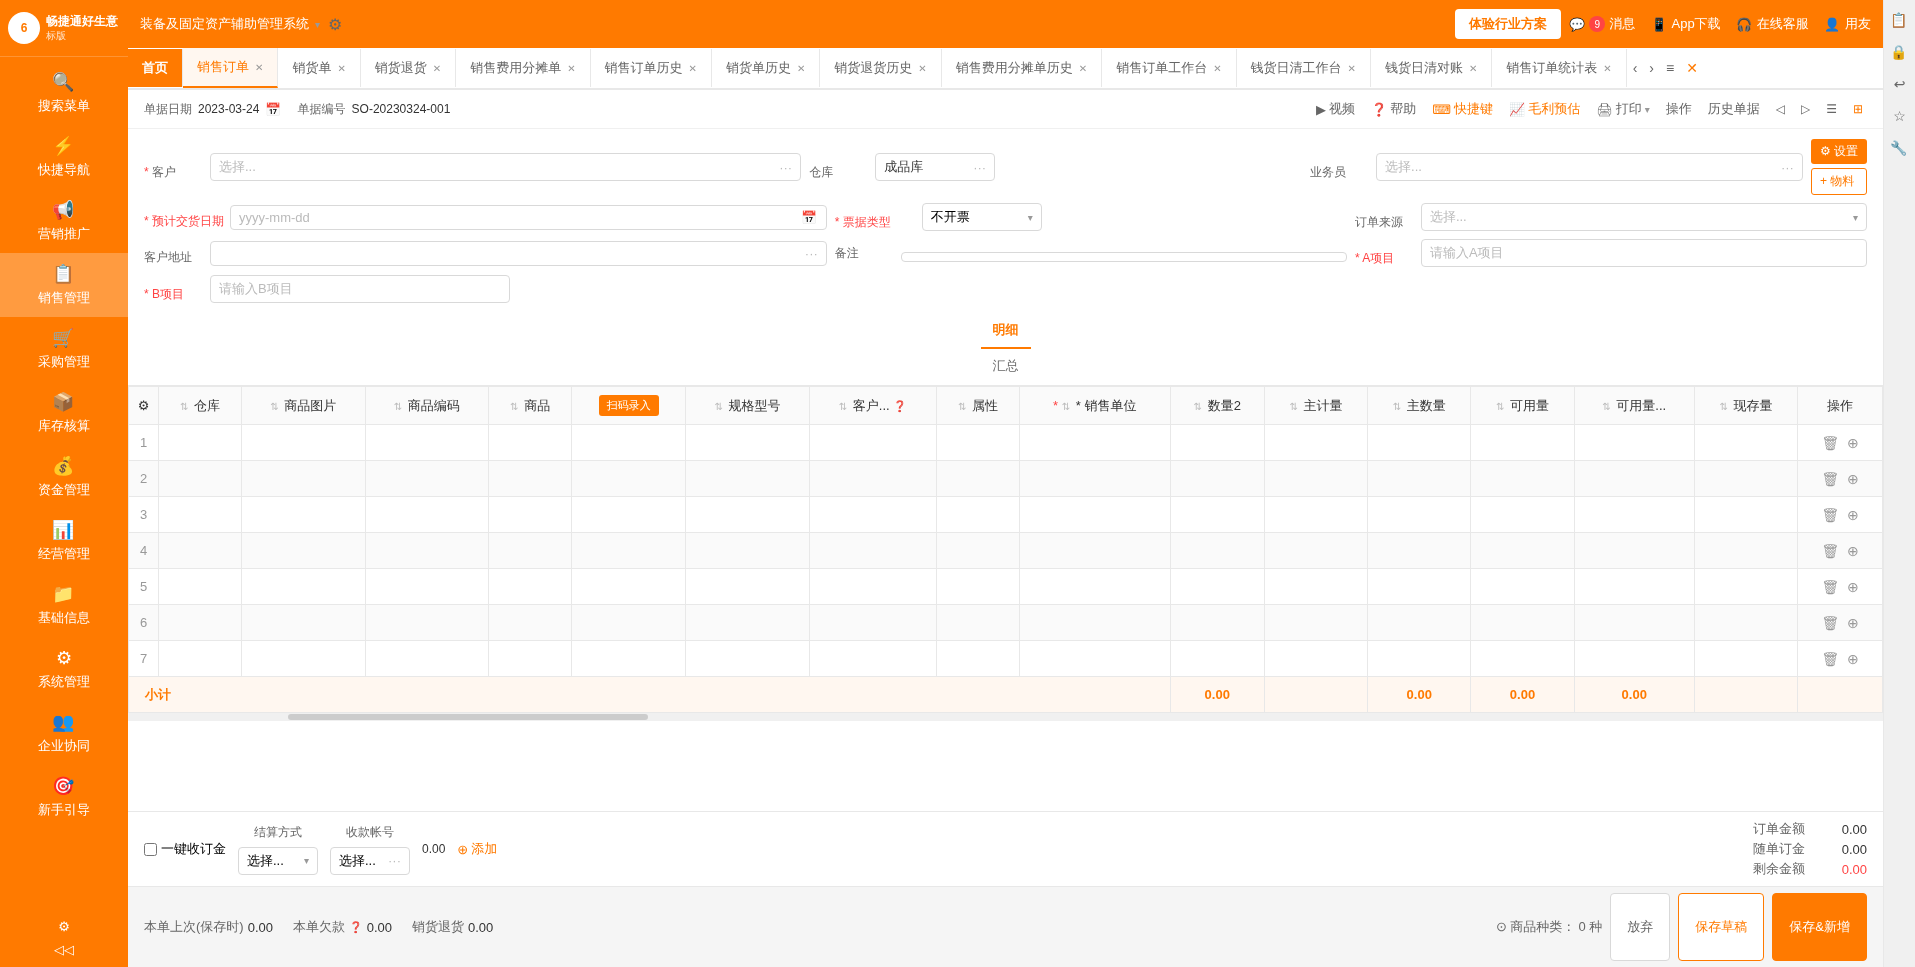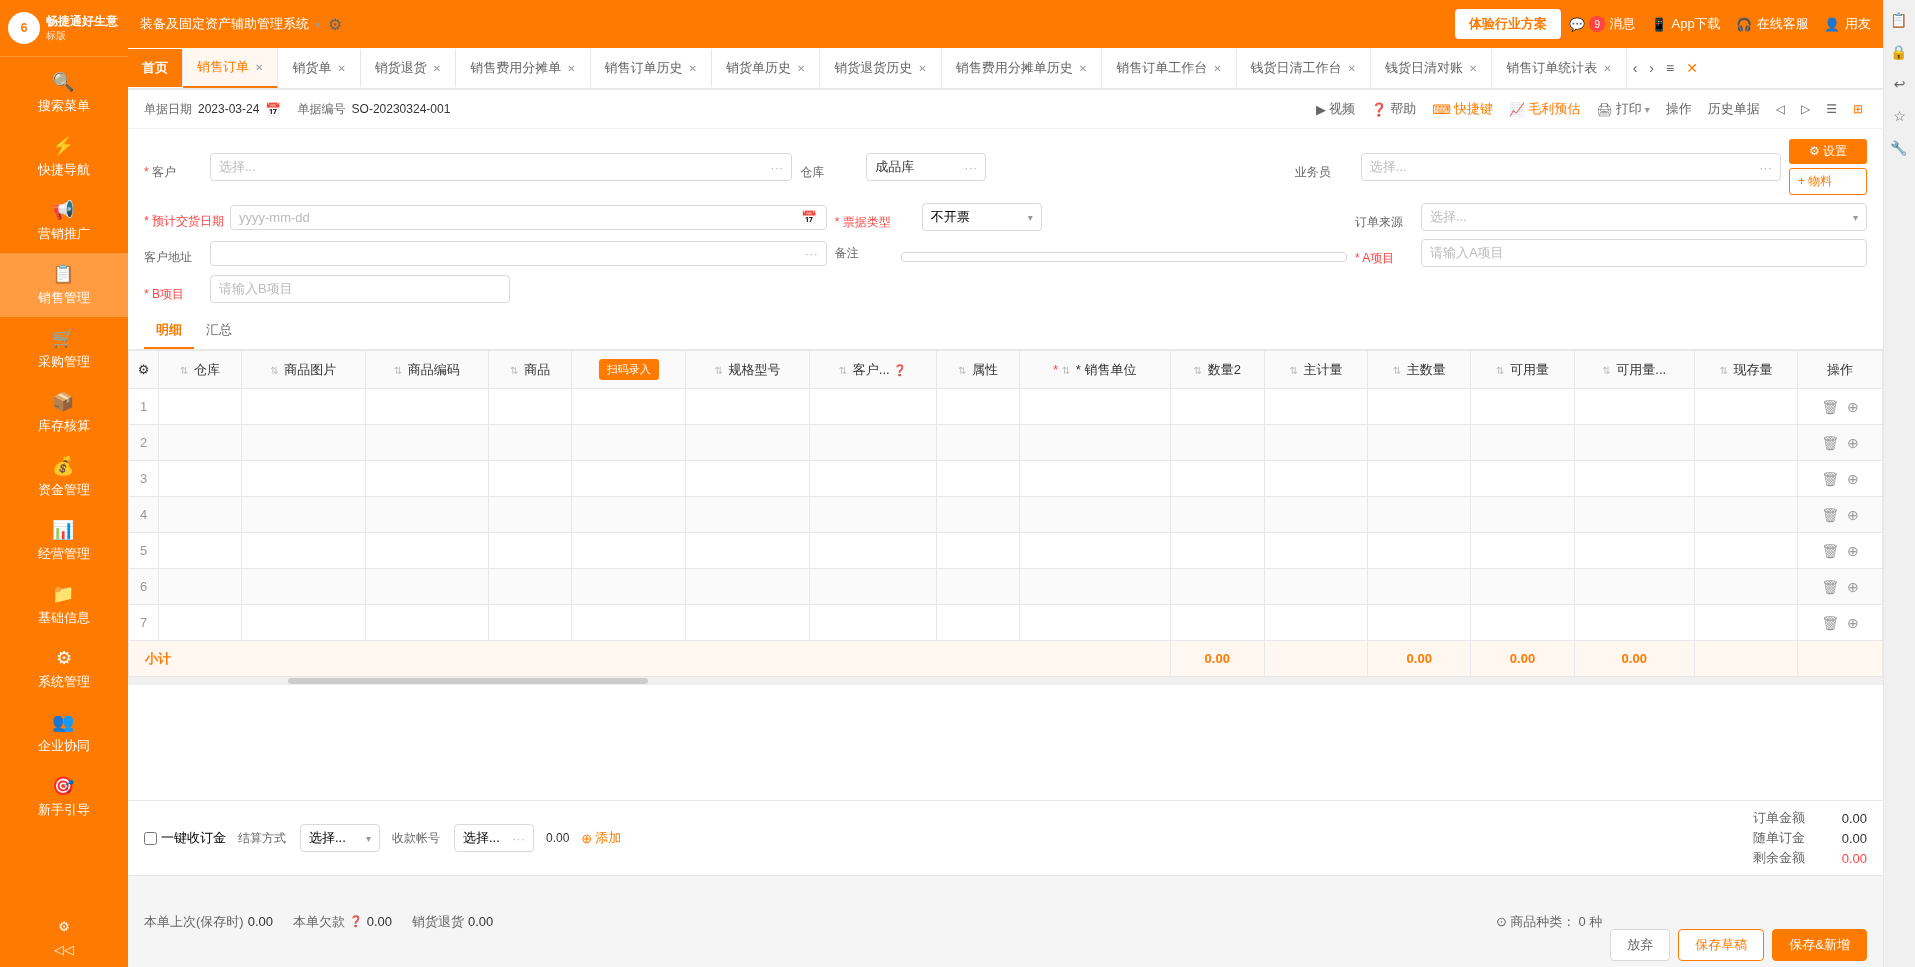--- a/index.html
+++ b/index.html
@@ -59,78 +59,78 @@
     .form-group { display: flex; align-items: flex-end; gap: 6px; flex: 1; }
     .form-group-label { color: #666; white-space: nowrap; font-size: 12px; min-width: 60px; }
     .form-group-label.required::before { content: '* '; color: #ff4444; }
     .form-input { border: 1px solid #d9d9d9; border-radius: 4px; padding: 4px 8px; font-size: 12px; color: #333; background: white; cursor: pointer; display: flex; align-items: center; min-width: 120px; }
     .form-input.placeholder { color: #bbb; }
     .form-input-wide { min-width: 200px; flex: 1; }
     .dots { color: #bbb; }
     .form-select { border: 1px solid #d9d9d9; border-radius: 4px; padding: 4px 8px; font-size: 12px; background: white; display: flex; align-items: center; justify-content: space-between; min-width: 120px; cursor: pointer; }
 
     
-    .sub-tabs { display: flex; align-items: center; border-bottom: 1px solid #e8e8e8; padding: 0 16px; background: white; }
+    .sub-tabs { display: flex; align-items: center; border-bottom: 1px solid #e8e8e8; padding: 0 16px; background: white; flex-direction: column; }
     .sub-tab { padding: 8px 12px; cursor: pointer; color: #666; font-size: 13px; border-bottom: 2px solid transparent; }
     .sub-tab.active { color: #ff7a00; border-bottom: 2px solid #ff7a00; font-weight: bold; }
 
     
     .table-wrapper { flex: 1; overflow: auto; background: white; }
     .data-table { width: 100%; border-collapse: collapse; font-size: 12px; }
     .data-table th { background: #fafafa; border: 1px solid #e8e8e8; padding: 8px 6px; text-align: center; white-space: nowrap; color: #333; font-weight: normal; position: sticky; top: 0; z-index: 2; }
     .data-table th.required-col::before { content: '* '; color: #ff4444; }
     .data-table td { border: 1px solid #e8e8e8; padding: 6px; text-align: center; height: 36px; }
     .data-table tr:nth-child(even) td { background: #fafafa; }
     .col-num { color: #999; width: 30px; }
     .scan-btn { background: #ff7a00; color: white; border: none; padding: 3px 8px; border-radius: 3px; font-size: 11px; cursor: pointer; }
     .table-action-btn { cursor: pointer; color: #999; font-size: 14px; margin: 0 2px; }
     .subtotal-row td { background: #fff7f0 !important; color: #ff7a00; font-weight: bold; }
     .subtotal-label { color: #ff7a00; font-weight: bold; }
 
     
     .bottom-area { background: white; border-top: 1px solid #e8e8e8; padding: 8px 16px; display: flex; align-items: center; gap: 12px; flex-shrink: 0; }
     .one-click-checkbox { display: flex; align-items: center; gap: 4px; cursor: pointer; }
-    .bottom-field { display: flex; align-items: center; gap: 14px; }
+    .bottom-field { display: flex; align-items: center; gap: 6px; flex-direction: column; }
     .bottom-label { color: #666; font-size: 12px; }
     .add-btn { color: #ff7a00; cursor: pointer; display: flex; align-items: center; gap: 3px; font-size: 12px; }
 
     
     .order-summary { margin-left: auto; display: flex; flex-direction: column; gap: 2px; text-align: right; }
     .order-summary-row { display: flex; justify-content: flex-end; align-items: center; gap: 12px; font-size: 12px; }
     .order-summary-label { color: #666; }
     .order-summary-value { color: #333; min-width: 50px; text-align: right; }
     .order-summary-value.highlight { color: #ff4444; }
 
     
     .status-bar { background: #f5f5f5; border-top: 1px solid #e8e8e8; padding: 6px 16px; display: flex; align-items: center; gap: 20px; flex-shrink: 0; }
     .status-item { display: flex; align-items: center; gap: 4px; font-size: 12px; color: #666; }
     .status-value { color: #333; }
 
     
     .action-buttons { display: flex; align-items: center; gap: 8px; margin-left: auto; }
     .goods-count { color: #666; font-size: 12px; }
-    .btn { padding: 6px 16px; border-radius: 4px; cursor: pointer; font-size: 13px; border: 1px solid #d9d9d9; background: white; margin-top: 47px; }
+    .btn { padding: 24px 16px; border-radius: 4px; cursor: pointer; font-size: 13px; border: 1px solid #d9d9d9; background: white; }
     .btn-discard { color: #666; }
     .btn-save-draft { color: #ff7a00; border-color: #ff7a00; }
     .btn-save-new { background: #ff7a00; color: white; border-color: #ff7a00; }
 
     
     .right-panel { width: 32px; background: #f0f0f0; display: flex; flex-direction: column; align-items: center; padding: 8px 0; gap: 8px; border-left: 1px solid #e8e8e8; flex-shrink: 0; }
     .right-panel-icon { cursor: pointer; color: #666; font-size: 14px; padding: 4px; border-radius: 3px; }
     .right-panel-icon.active { color: #ff7a00; }
 
     .gear-icon-btn { cursor: pointer; color: #666; font-size: 16px; }
     .dropdown-arrow { color: #999; font-size: 10px; }
     .col-sort { color: #bbb; font-size: 10px; margin-right: 2px; }
 
     .scrollbar-area { height: 8px; background: #f0f0f0; position: relative; margin: 0; }
     .scrollbar-thumb { position: absolute; left: 160px; width: 360px; height: 6px; background: #ccc; border-radius: 3px; top: 1px; }
 
     
-    .setting-orange-btn { background: #ff7a00; color: white; border: none; padding: 4px 20px; border-radius: 3px; font-size: 12px; cursor: pointer; display: flex; align-items: center; gap: 3px; }
+    .setting-orange-btn { background: #ff7a00; color: white; border: none; padding: 4px 9px; border-radius: 3px; font-size: 12px; cursor: pointer; display: flex; align-items: center; gap: 3px; }
     .add-orange-btn { background: white; color: #ff7a00; border: 1px solid #ff7a00; padding: 4px 8px; border-radius: 3px; font-size: 12px; cursor: pointer; display: flex; align-items: center; gap: 3px; }
   </style>
 </head>
 <body>
 
 <div style="display:flex;height:967px;overflow:hidden;width:1915px;">
 
   <div class="sidebar">
     <div class="sidebar-logo">
       <div class="sidebar-logo-icon">

